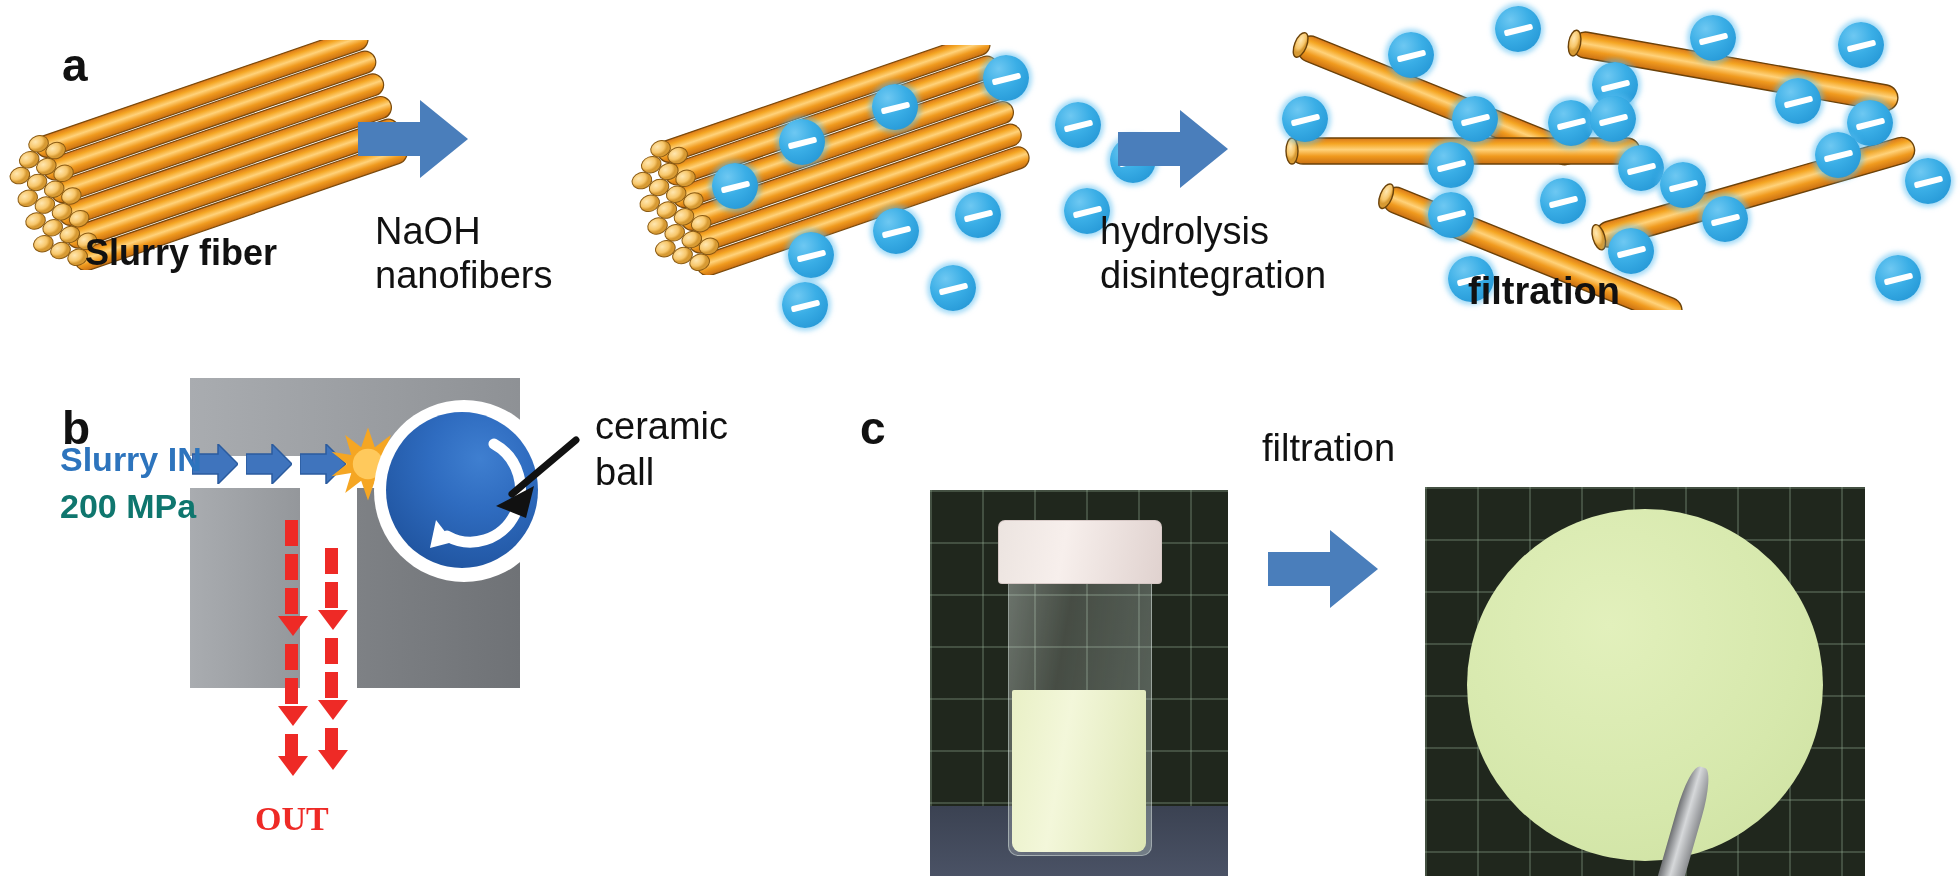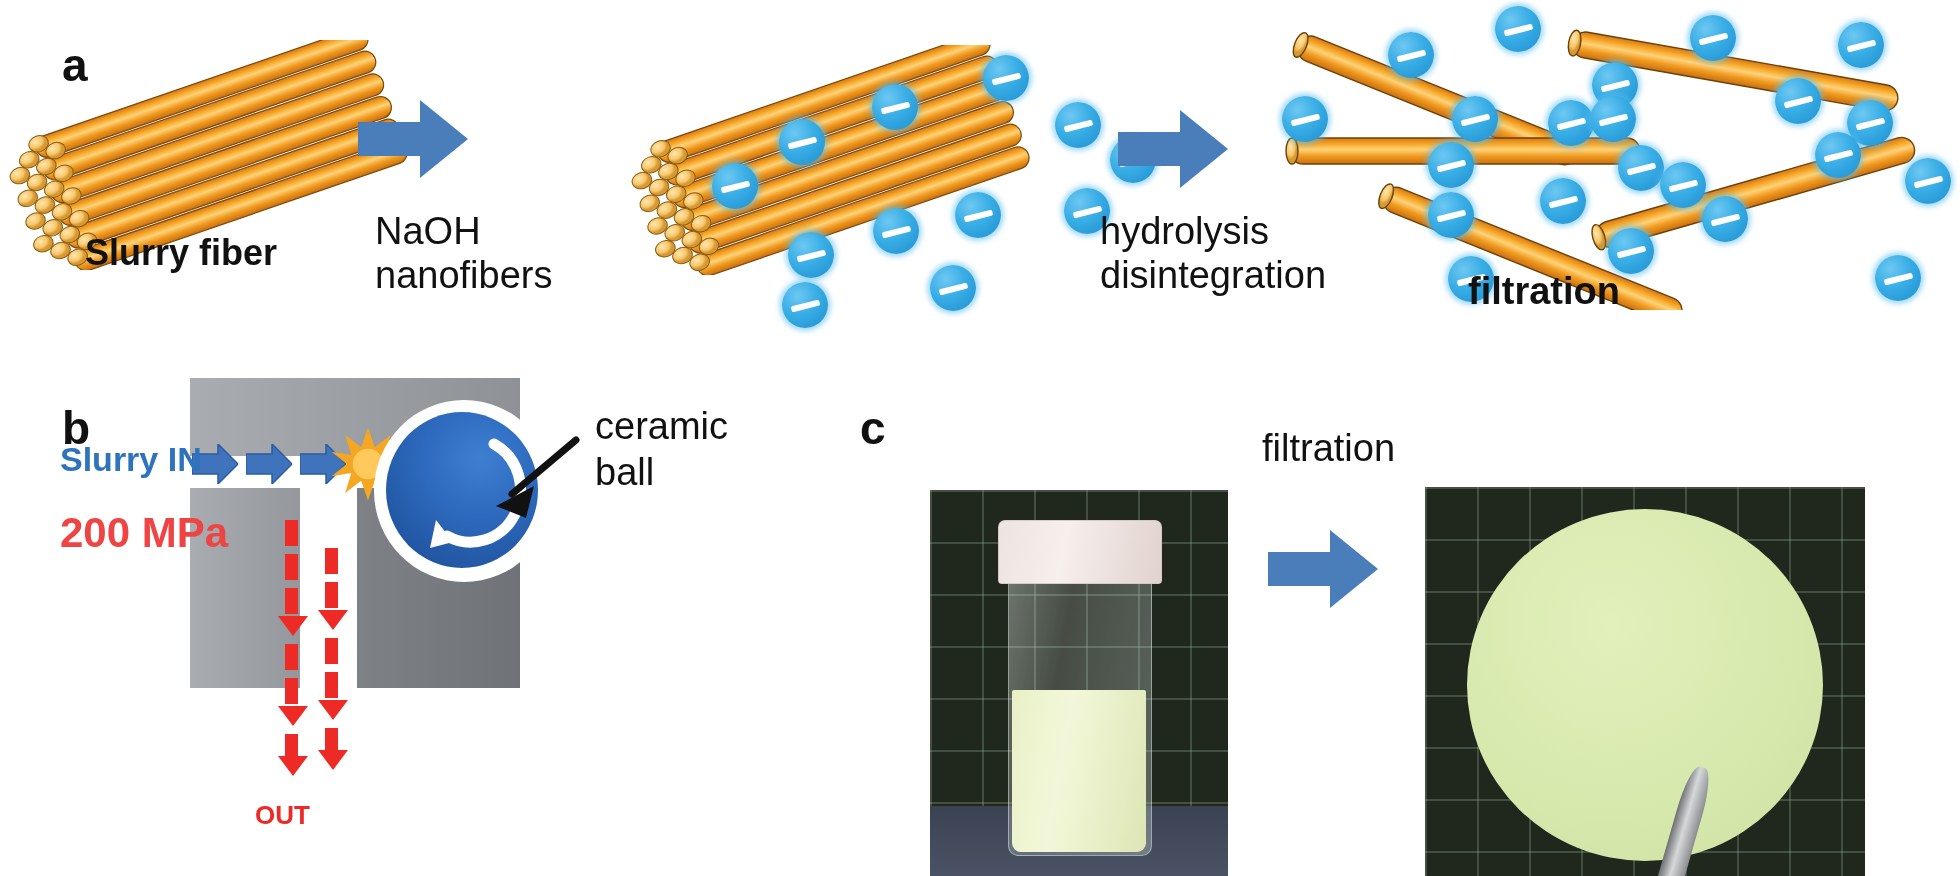--- a/index.html
+++ b/index.html
@@ -240,21 +240,21 @@
 
 <svg class="abs" style="left:400px;top:422px;" width="180" height="110" viewBox="0 0 180 110">
   <path d="M176,18 L112,72" stroke="#111" stroke-width="7" stroke-linecap="round"></path>
   <path d="M96,84 L134,64 L126,96 Z" fill="#111"></path>
 </svg>
 
 <div class="abs txt cap-plain" style="left:595px;top:404px;font-size:38px;line-height:1.2;">ceramic
 ball</div>
 
 <div class="abs txt cap-bold" style="left:60px;top:440px;font-size:34px;color:#2d74bd;">Slurry IN</div>
-<div class="abs txt cap-bold" style="left:60px;top:509px;font-size:42px;color:#ef4444;">200 MPa</div>
+<div class="abs txt cap-bold" style="left:60px;top:487px;font-size:34px;color:#0f766e;">200 MPa</div>
 
 <div>
   <div class="redseg abs" style="left:285px;top:520px;height:26px;"></div>
   <div class="redseg abs" style="left:285px;top:554px;height:26px;"></div>
   <div class="redseg abs" style="left:285px;top:588px;height:26px;"></div>
   <div class="redhead abs" style="left:278px;top:616px;"></div>
   <div class="redseg abs" style="left:285px;top:644px;height:26px;"></div>
   <div class="redseg abs" style="left:285px;top:678px;height:26px;"></div>
   <div class="redhead abs" style="left:278px;top:706px;"></div>
   <div class="redseg abs" style="left:285px;top:734px;height:22px;"></div>
@@ -265,21 +265,21 @@
   <div class="redseg abs" style="left:325px;top:548px;height:26px;"></div>
   <div class="redseg abs" style="left:325px;top:582px;height:26px;"></div>
   <div class="redhead abs" style="left:318px;top:610px;"></div>
   <div class="redseg abs" style="left:325px;top:638px;height:26px;"></div>
   <div class="redseg abs" style="left:325px;top:672px;height:26px;"></div>
   <div class="redhead abs" style="left:318px;top:700px;"></div>
   <div class="redseg abs" style="left:325px;top:728px;height:22px;"></div>
   <div class="redhead abs" style="left:318px;top:750px;"></div>
 </div>
 
-<div class="abs txt cap-bold" style="left:255px;top:800px;font-size:26px;color:#ee2a26;">OUT</div>
+<div class="abs txt cap-bold" style="left:255px;top:800px;font-size:34px;color:#ee2a26;font-family:Liberation Serif, serif;">OUT</div>
 
 <div class="abs txt panel-letter" style="left:860px;top:405px;">c</div>
 
 <div class="photo" style="left:930px;top:490px;width:298px;height:386px;">
   <div class="mat"></div>
   <div class="bench"></div>
   <div class="vial-glass" style="left:78px;top:78px;width:142px;height:286px;"></div>
   <div class="vial-liq" style="left:82px;top:200px;width:134px;height:162px;"></div>
   <div class="vial-cap" style="left:68px;top:30px;width:162px;height:62px;"></div>
 </div>

